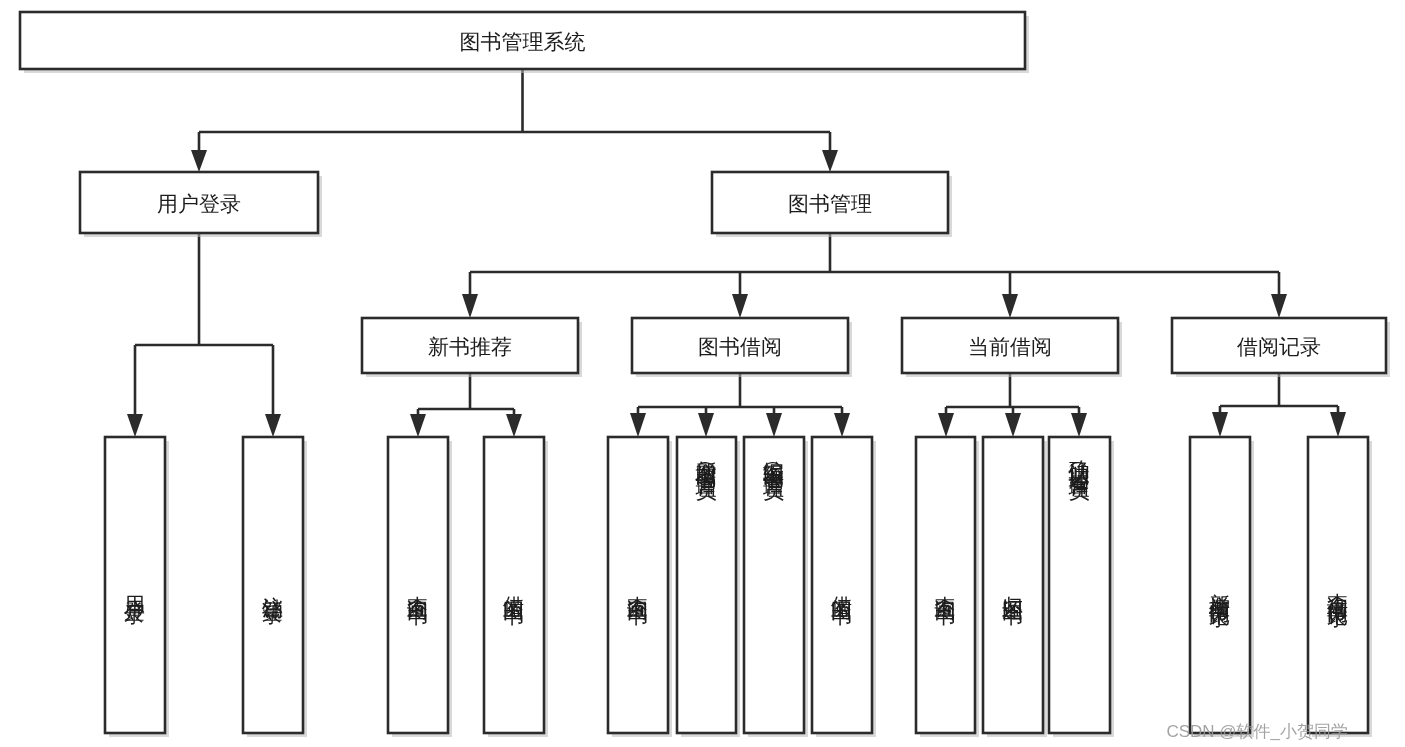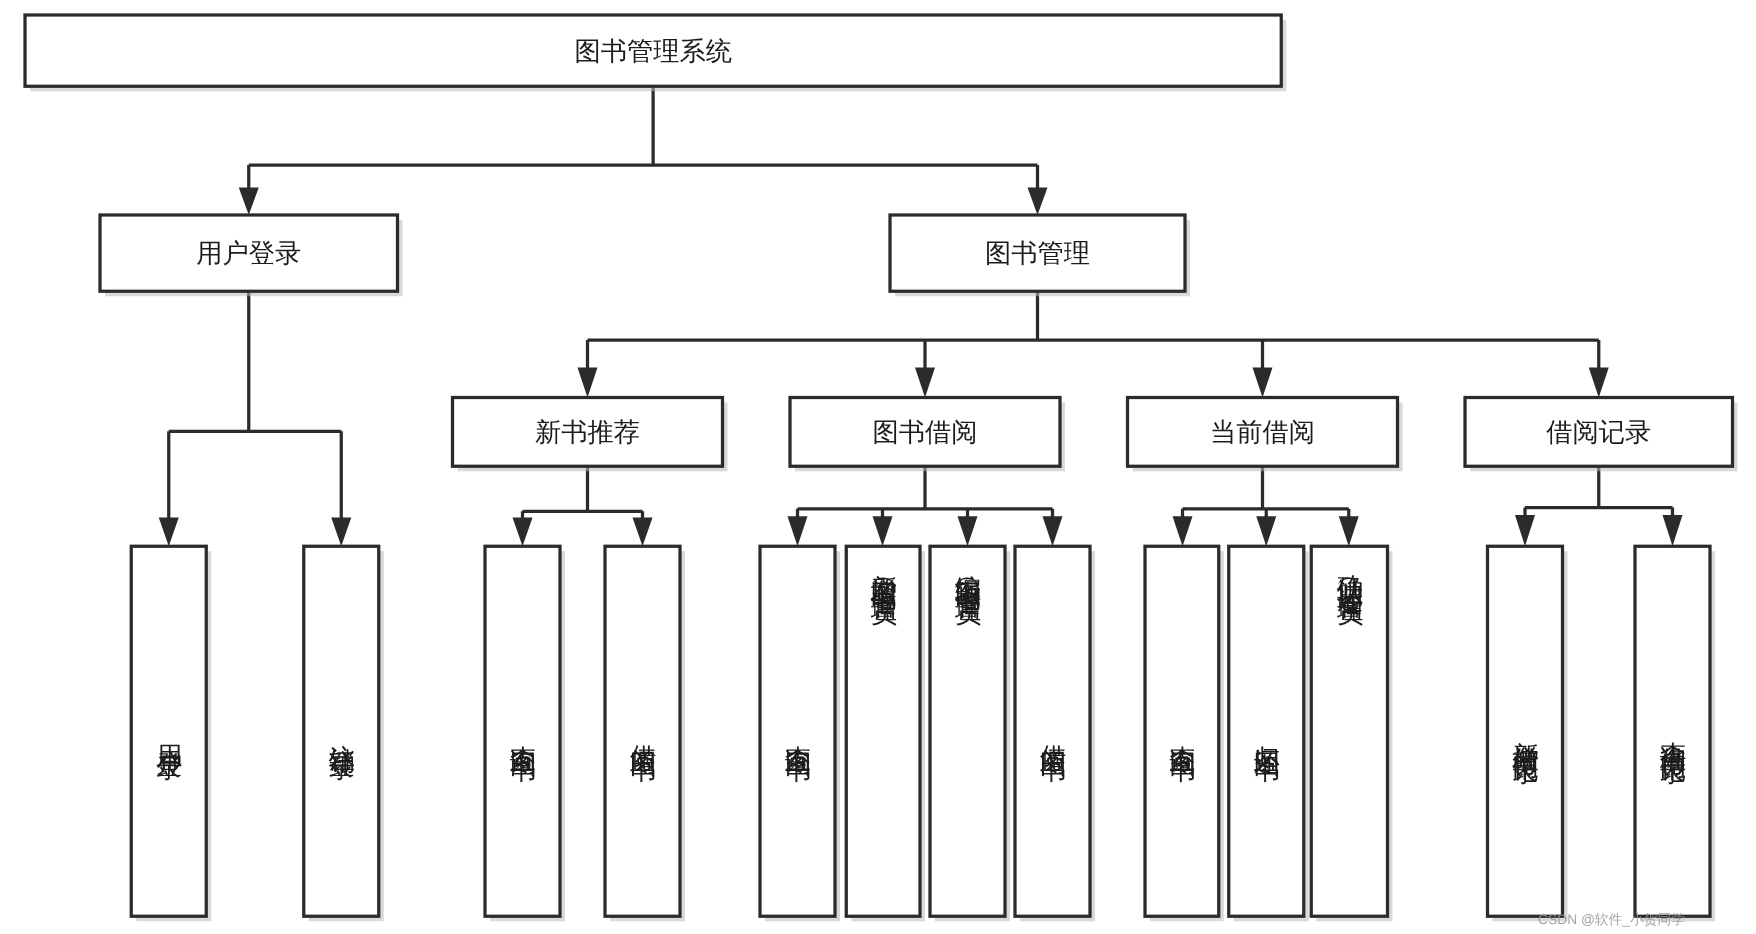--- a/index.html
+++ b/index.html
@@ -68,21 +68,21 @@
     color: #1c1c1c;
     letter-spacing: 3px;
     line-height: 1;
     white-space: nowrap;
   }
   #watermark {
     position: absolute;
     right: 10px;
     bottom: 4px;
     font-family: "Liberation Sans", "DejaVu Sans", sans-serif;
-    font-size: 11px;
+    font-size: 17px;
     color: #9a9a9a;
     opacity: 0.9;
     white-space: nowrap;
     user-select: none;
   }
 </style>
 </head>
 <body>
 
 <div id="diagram-root">

